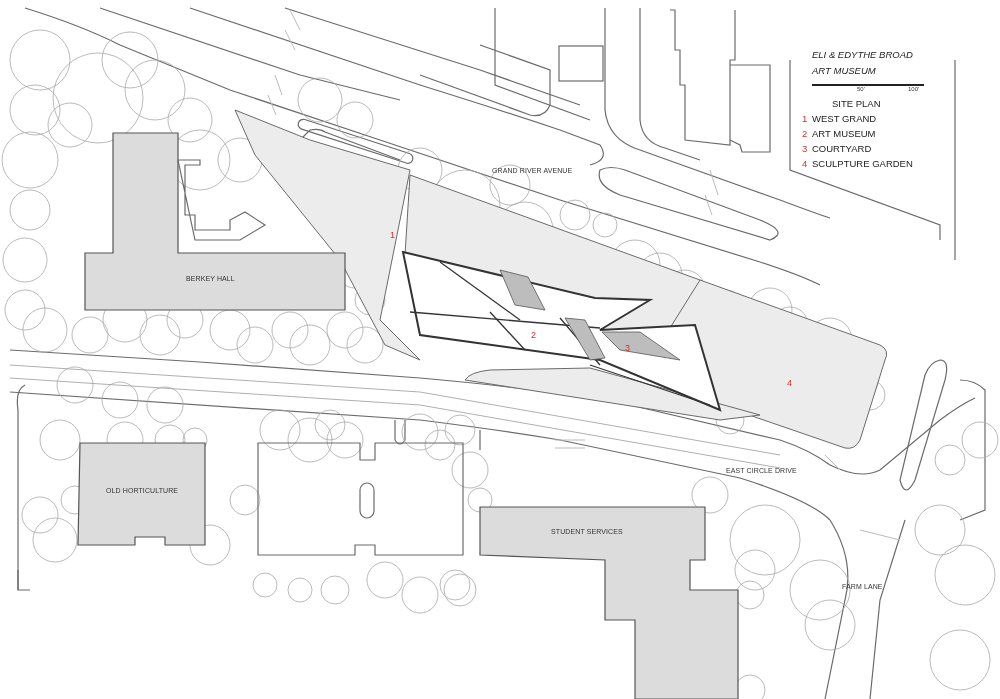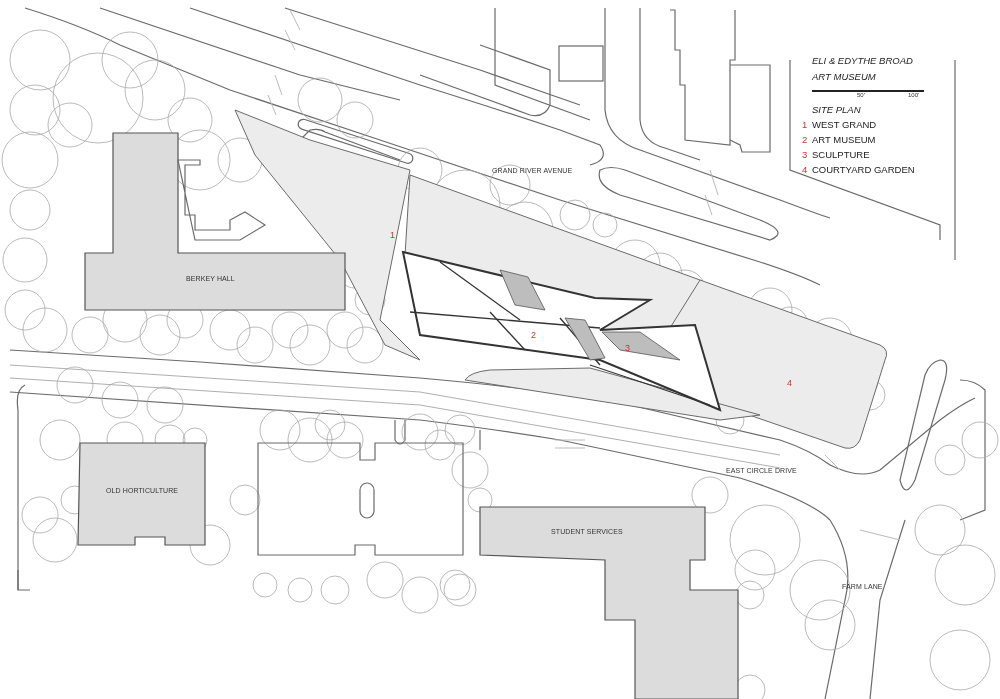--- a/index.html
+++ b/index.html
@@ -8,23 +8,23 @@
   .road { fill:none; stroke:#6b6b6b; stroke-width:1.2; }
   .road-thin { fill:none; stroke:#9a9a9a; stroke-width:0.8; }
   .bldg { fill:#dcdcdc; stroke:#555; stroke-width:1.2; }
   .tree { fill:none; stroke:#a8a8a8; stroke-width:0.8; }
   .plaza { fill:#ececec; stroke:#6a6a6a; stroke-width:1; }
   .museum { fill:#ffffff; stroke:#333; stroke-width:2; }
   .museum-line { fill:none; stroke:#333; stroke-width:1.3; }
   .hatch { fill:#bdbdbd; stroke:#555; stroke-width:0.8; }
   .lbl { position:absolute; font-size:7px; color:#333; letter-spacing:0.1px; white-space:nowrap; }
   .num { position:absolute; font-size:9px; color:#d2322d; }
-  .legend { position:absolute; left:812px; top:53px; font-size:9.5px; color:#222; }
+  .legend { position:absolute; left:812px; top:47px; font-size:9.5px; color:#222; }
   .legend .title { font-style:italic; line-height:16px; }
-  .legend .sub { font-style:italic; margin-top:16px; line-height:14px; }
+  .legend .sub { margin-top:16px; line-height:14px;margin-left:20px; }
   .legend .item { line-height:15px; }
   .legend .item .n { color:#d2322d; position:absolute; left:-10px; }
   .legend .item { position:relative; }
   .scale { position:relative; width:112px; height:12px; margin-top:2px; }
   .scale .bar { position:absolute; left:0; top:3px; width:112px; height:2px; background:#222; }
   .scale .t { position:absolute; top:5px; font-size:6px; color:#333; }
 </style>
 </head>
 <body>
 
@@ -224,15 +224,15 @@
   <div class="title">ELI &amp; EDYTHE BROAD</div>
   <div class="title">ART MUSEUM</div>
   <div class="scale">
     <div class="bar"></div>
     <span class="t" style="left:45px;">50'</span>
     <span class="t" style="left:96px;">100'</span>
   </div>
   <div class="sub" style="margin-top:4px;">SITE PLAN</div>
   <div class="item"><span class="n">1</span><span>WEST GRAND</span></div>
   <div class="item"><span class="n">2</span><span>ART MUSEUM</span></div>
-  <div class="item"><span class="n">3</span><span>SCULPTURE</span></div>
-  <div class="item"><span class="n">4</span><span>COURTYARD GARDEN</span></div>
+  <div class="item"><span class="n">3</span><span>COURTYARD</span></div>
+  <div class="item"><span class="n">4</span><span>SCULPTURE GARDEN</span></div>
 </div>
 
 </body></html>

